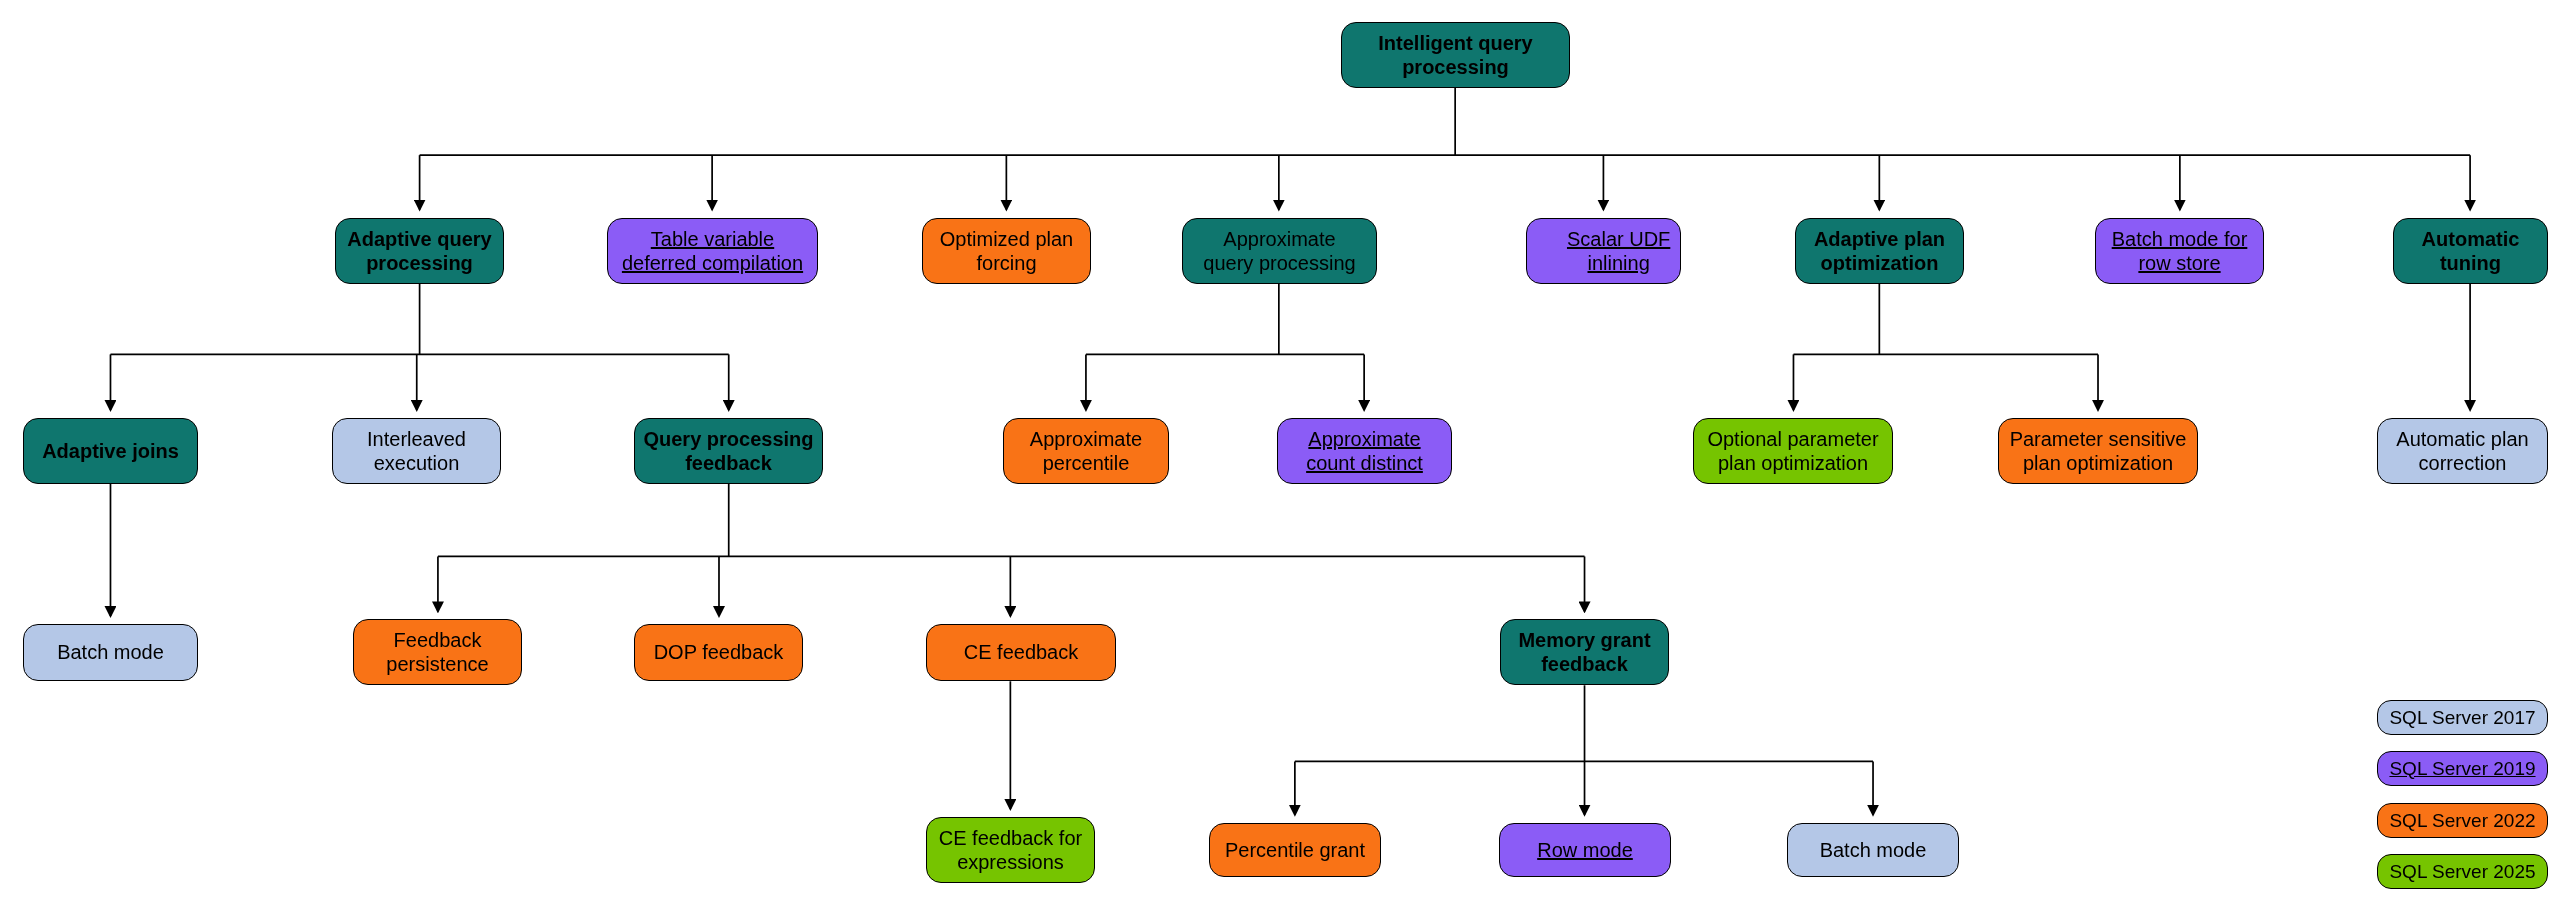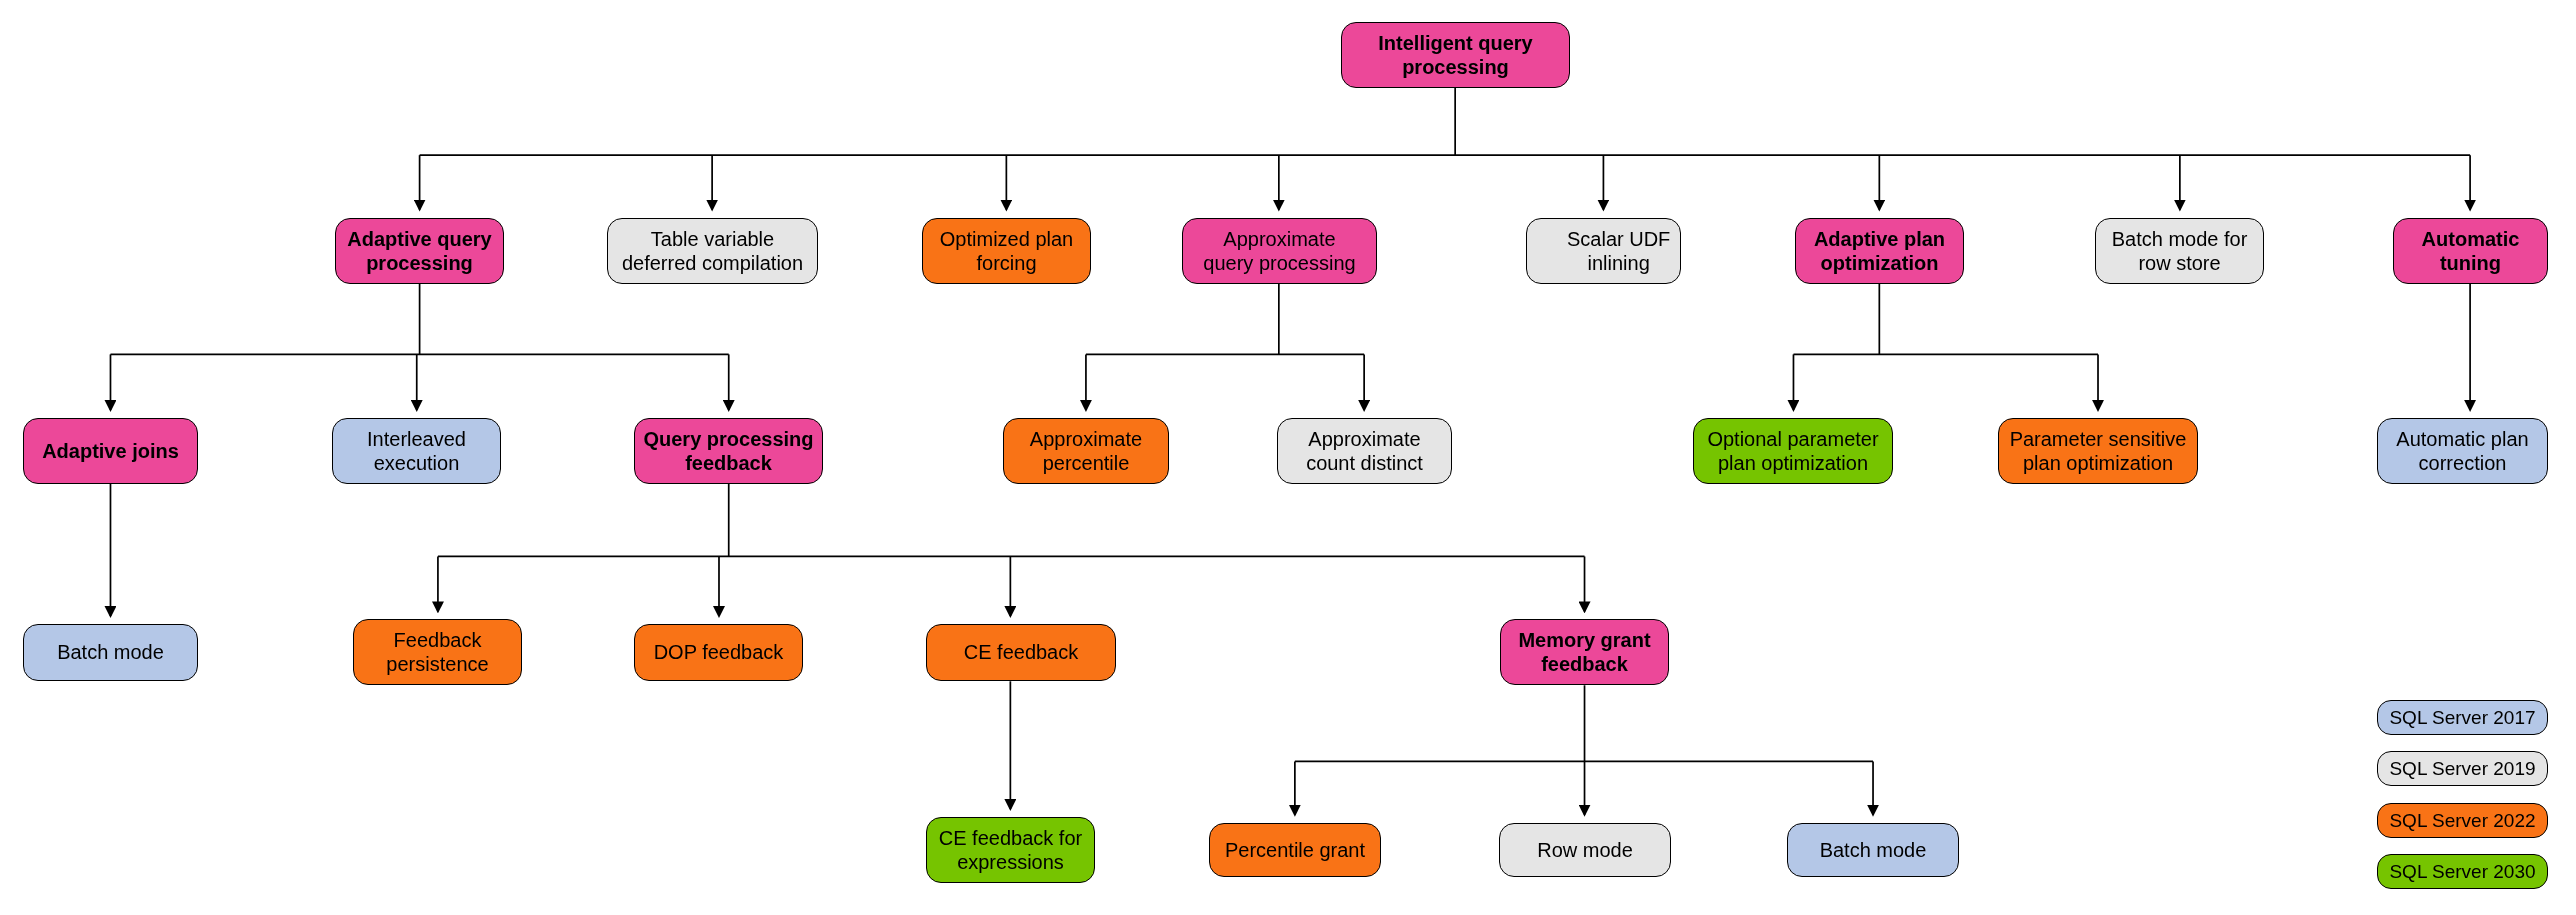--- a/index.html
+++ b/index.html
@@ -20,22 +20,22 @@
     display:flex;
     align-items:center;
     justify-content:center;
     text-align:center;
     color:#000000;
     font-size:20px;
     line-height:1.22;
     padding:2.3px 5.7px;
     white-space:pre-line;
   }
-  .fill-white{background:#ec4899;}
-  .fill-gray{background:#e5e5e5;}
+  .fill-white{background:#0f766e;}
+  .fill-gray{background:#8b5cf6;text-decoration:underline;}
   .fill-gold{background:#f97316;}
   .fill-blue{background:#b4c7e7;}
   .fill-green{background:#76c400;}
   .bold{font-weight:bold;}
   .legend-box{
     position:absolute;
     box-sizing:border-box;
     border:1.7px solid #000000;
     border-radius:14px;
     display:flex;
@@ -140,16 +140,16 @@
       <div class="node fill-green" style="left: 926px; top: 817px; width: 169px; height: 66px;">CE feedback for
 expressions</div>
       <div class="node fill-gold" style="left: 1209px; top: 823px; width: 172px; height: 54px;">Percentile grant</div>
       <div class="node fill-gray" style="left: 1499px; top: 823px; width: 172px; height: 54px;">Row mode</div>
       <div class="node fill-blue" style="left: 1787px; top: 823px; width: 172px; height: 54px;">Batch mode</div>
     </div>
   <div id="legend-layer">
       <div class="legend-box fill-blue" style="left: 2377px; top: 700px; width: 171px; height: 35px;">SQL Server 2017</div>
       <div class="legend-box fill-gray" style="left: 2377px; top: 751px; width: 171px; height: 35px;">SQL Server 2019</div>
       <div class="legend-box fill-gold" style="left: 2377px; top: 803px; width: 171px; height: 35px;">SQL Server 2022</div>
-      <div class="legend-box fill-green" style="left: 2377px; top: 854px; width: 171px; height: 35px;">SQL Server 2030</div>
+      <div class="legend-box fill-green" style="left: 2377px; top: 854px; width: 171px; height: 35px;">SQL Server 2025</div>
     </div>
 </div>
 
 
 </body></html>

